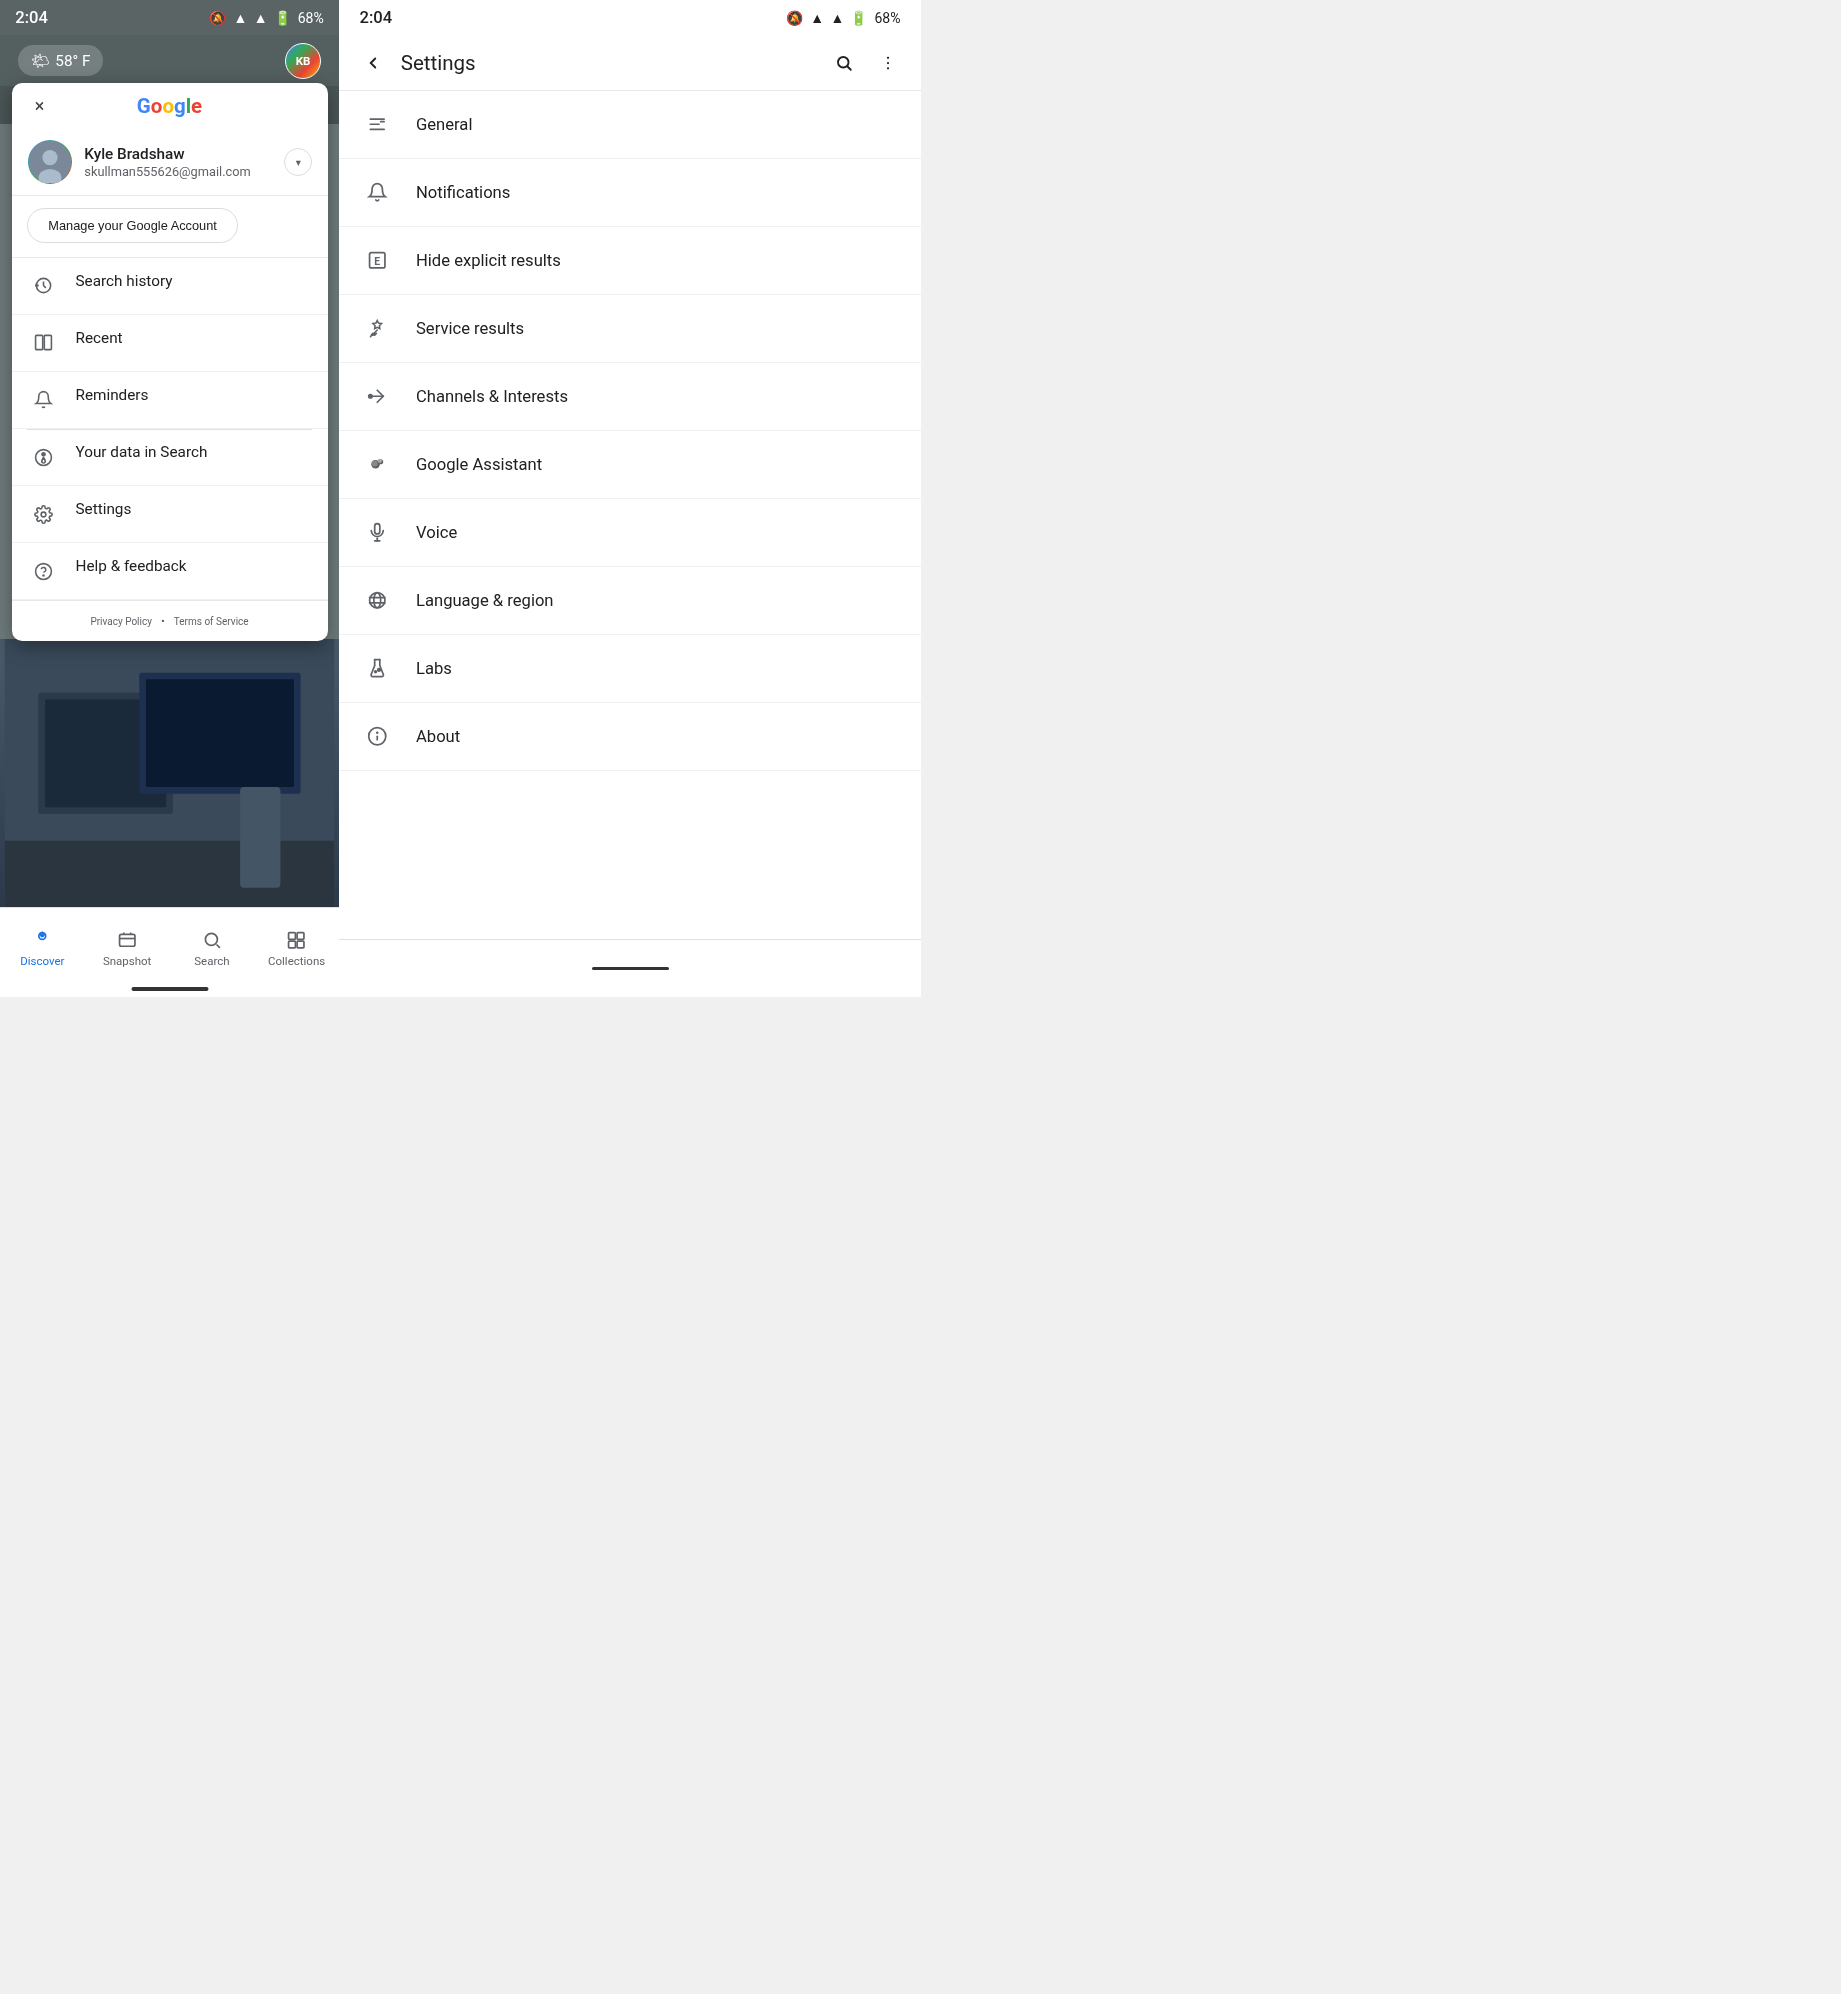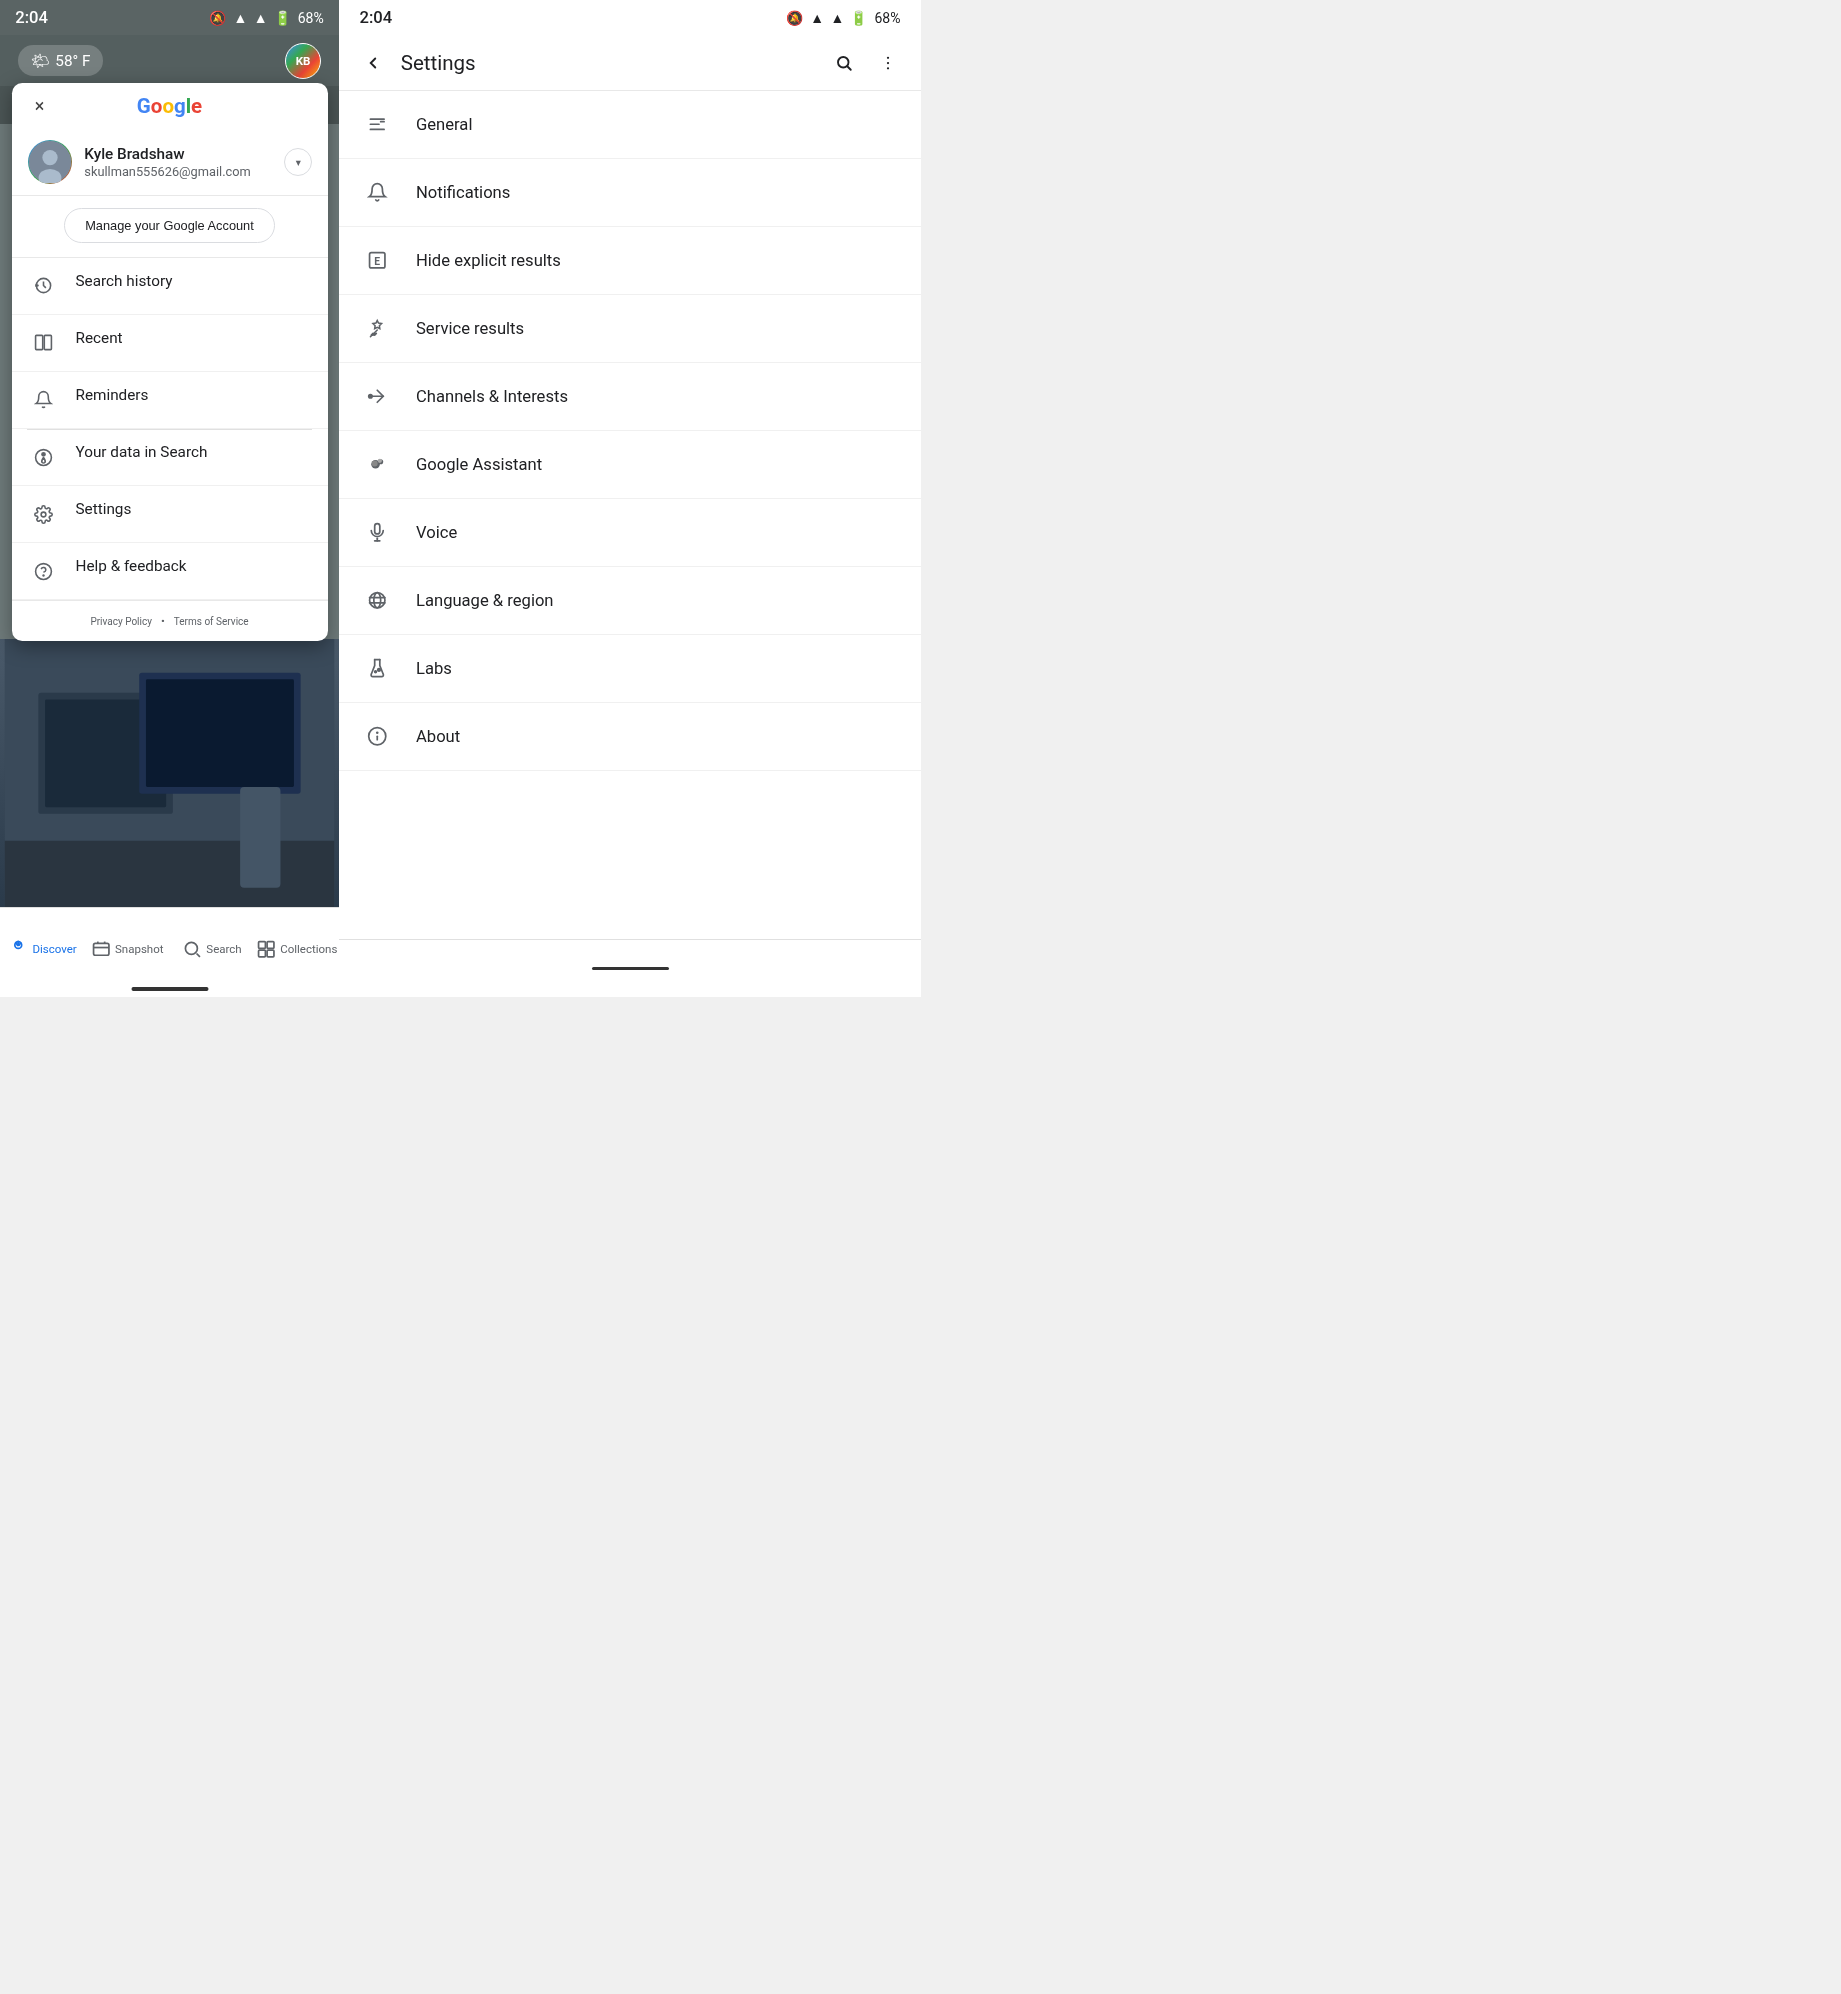--- a/index.html
+++ b/index.html
@@ -192,21 +192,20 @@
     }
     .chevron-icon {
       font-size: 10.2px;
       color: #5f6368;
     }
 
     
     .manage-account-row {
       padding: 11.5px 15.3px 14px;
       display: flex;
-      justify-content: center;
       border-bottom: 0.6px solid #e8e8e8;
     }
     .manage-btn {
       border: 1px solid #dadce0;
       border-radius: 18px;
       padding: 9px 20.5px;
       font-size: 12.8px;
       color: #202124;
       background: white;
       cursor: pointer;
@@ -283,21 +282,21 @@
       right: 0;
       height: 90px;
       background: white;
       display: flex;
       align-items: center;
       border-top: 0.6px solid #e0e0e0;
     }
     .nav-item {
       flex: 1;
       display: flex;
-      flex-direction: row;
+      flex-direction: column;
       align-items: center;
       justify-content: center;
       gap: 3.8px;
       cursor: pointer;
       padding-bottom: 6.4px;
     }
     .nav-icon {
       font-size: 20.5px;
       color: #5f6368;
     }

